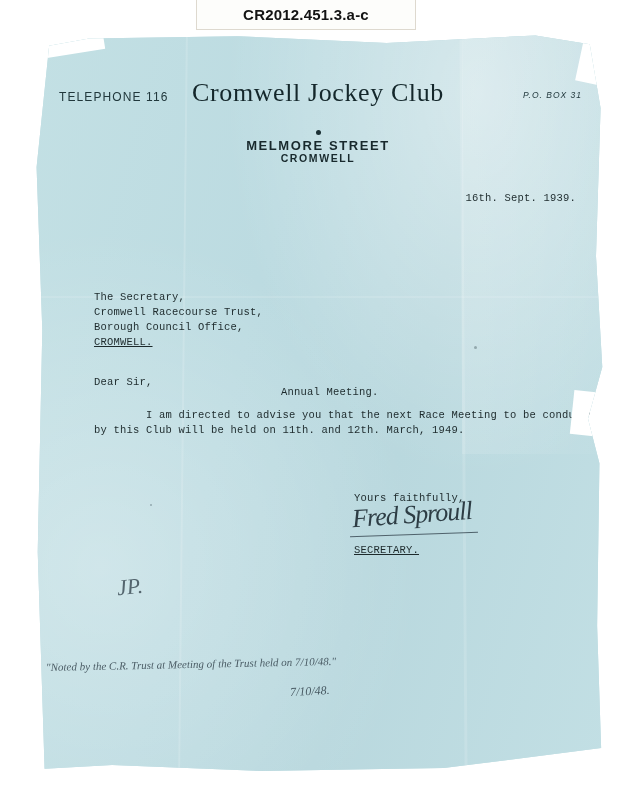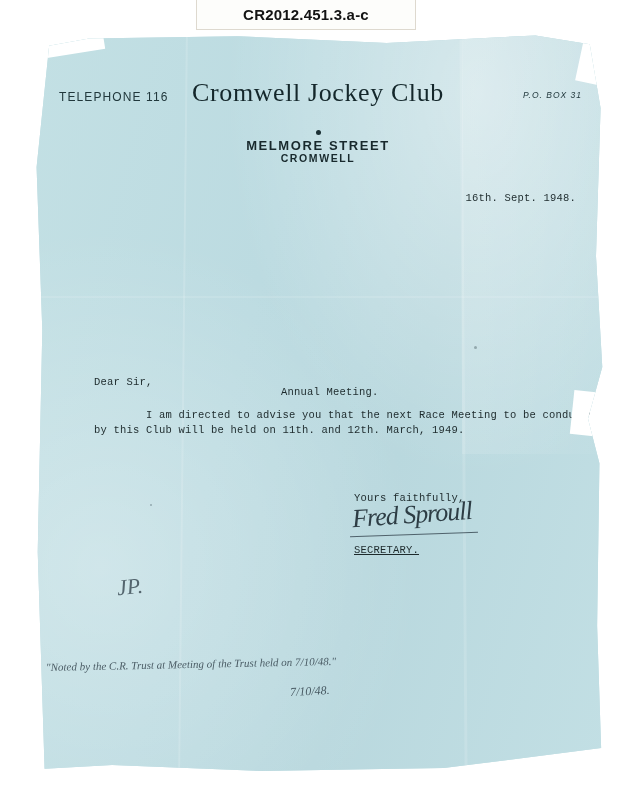--- a/index.html
+++ b/index.html
@@ -243,22 +243,26 @@
     <div class="crease h1"></div>
     <div class="crease shade-tr"></div>
 
     <div id="telephone">TELEPHONE 116</div>
     <div id="pobox">P.O. BOX 31</div>
     <div id="club-name">Cromwell Jockey Club</div>
     <div id="club-dot"></div>
     <div id="addr-line1">MELMORE STREET</div>
     <div id="addr-line2">CROMWELL</div>
 
-    <div class="typed" id="date-line">16th. Sept. 1948.</div>
-
+    <div class="typed" id="date-line">16th. Sept. 1939.</div>
+
+    <div class="typed" id="addressee"><span>The Secretary,
+Cromwell Racecourse Trust,
+Borough Council Office,</span>
+<span class="underlined">CROMWELL.</span></div>
 
     <div class="typed" id="salutation">Dear Sir,</div>
     <div class="typed" id="subject">Annual Meeting.</div>
     <div class="typed" id="para">        I am directed to advise you that the next Race Meeting to be conducted
 by this Club will be held on 11th. and 12th. March, 1949.</div>
 
     <div class="typed" id="closing">Yours faithfully,</div>
     <div class="hand" id="signature">Fred Sproull</div>
     <div id="sig-underline"></div>
     <div class="typed" id="sigtitle">SECRETARY.</div>

